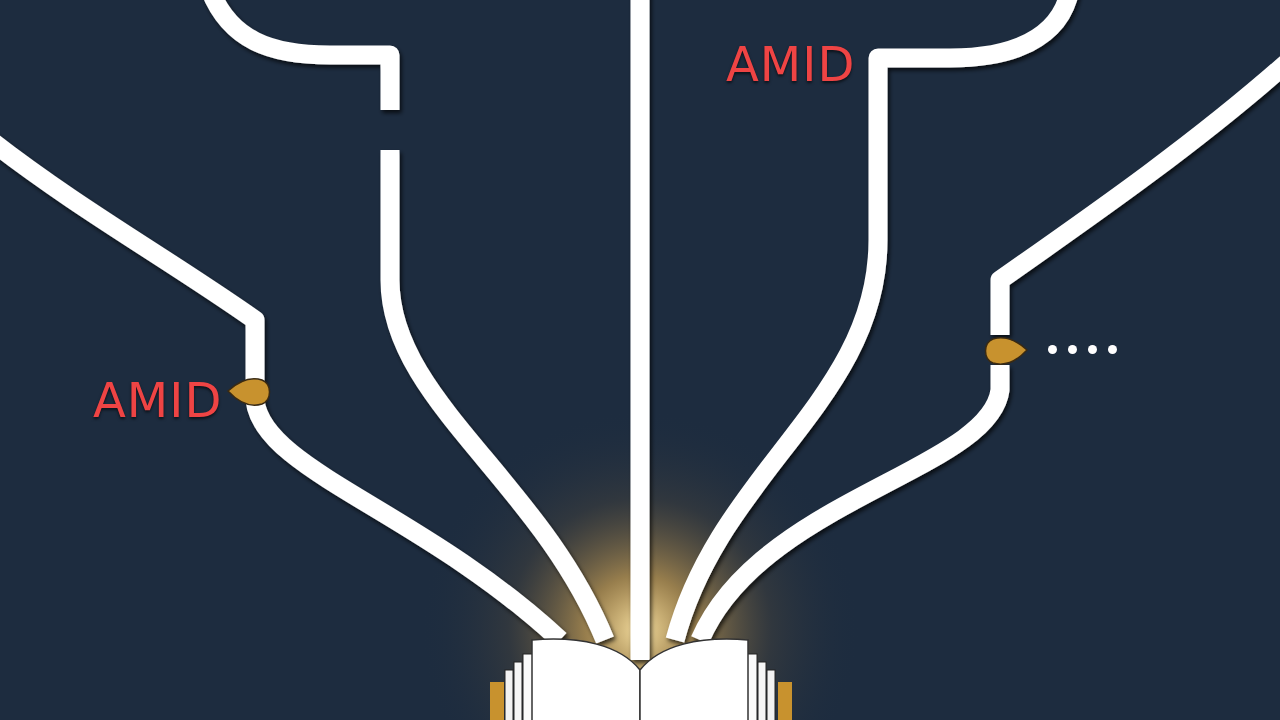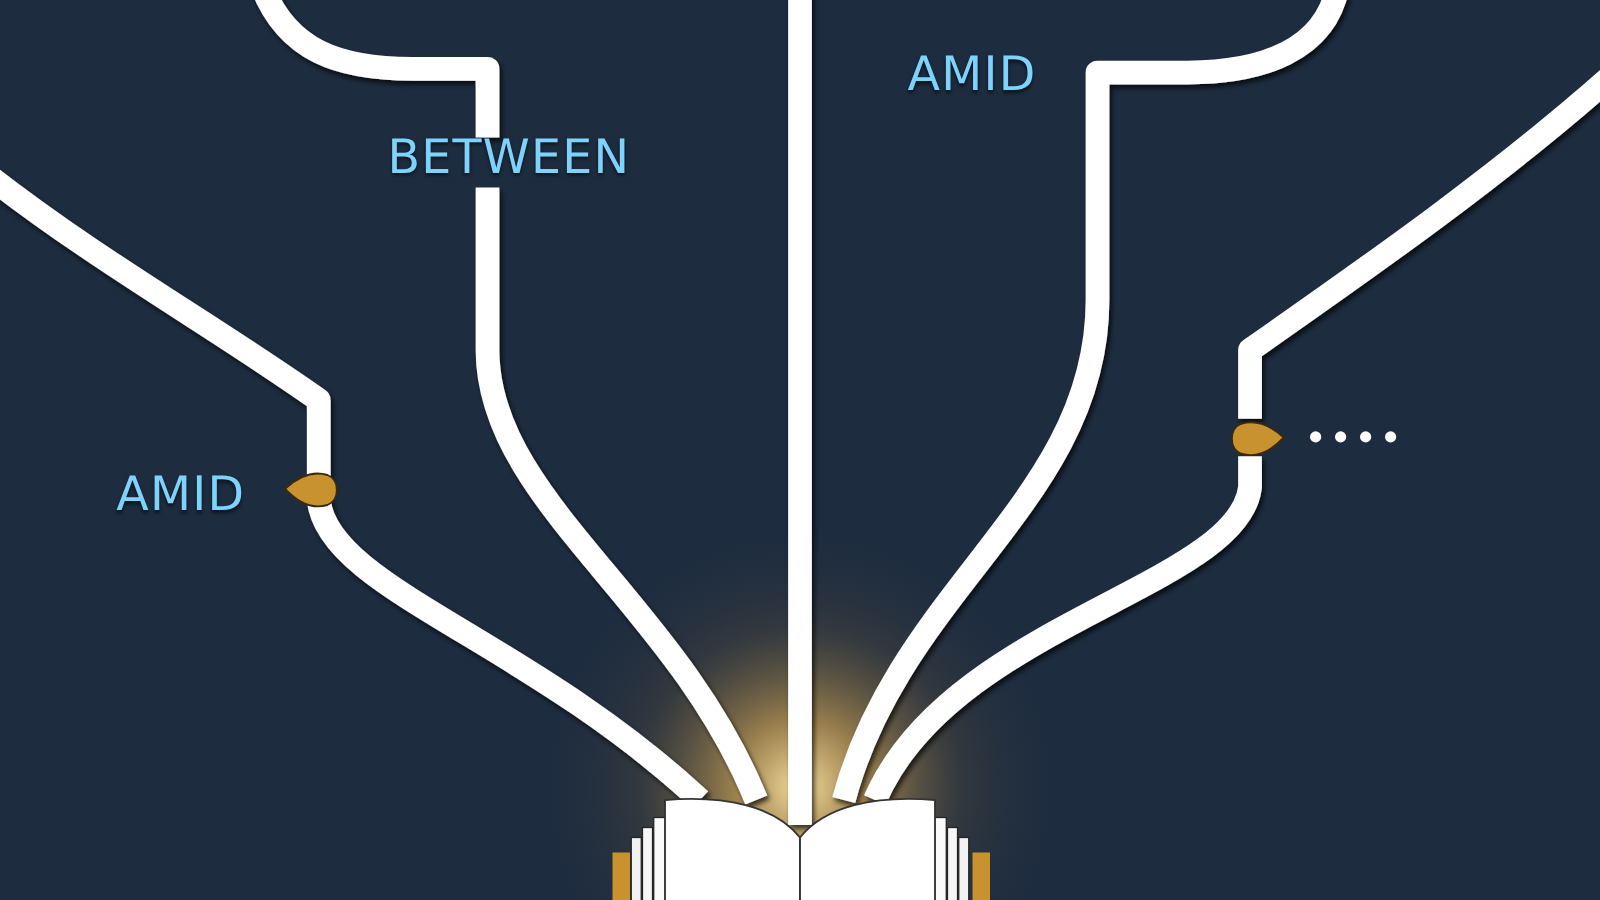--- a/index.html
+++ b/index.html
@@ -6,22 +6,22 @@
   body {
     width: 1280px; height: 720px; overflow: hidden;
     background: #1d2c3f;
     font-family: "DejaVu Sans", sans-serif;
     position: relative;
   }
   .stage { position: absolute; left: 0; top: 0; width: 1280px; height: 720px; }
   svg { position: absolute; left: 0; top: 0; }
   .label {
     position: absolute;
-    color: #7dd3fc;
-    font-size: 38px;
+    color: #ef4444;
+    font-size: 48px;
     letter-spacing: 1px;
     text-shadow: 0 2px 3px rgba(0,0,0,0.6);
     line-height: 1;
     white-space: nowrap;
   }
   .dots {
     position: absolute;
     left: 1048px; top: 345px;
     display: flex; gap: 11px;
   }
@@ -69,21 +69,20 @@
       <rect x="514" y="662" width="8" height="60" fill="#f6f6f6" stroke="#222" stroke-width="1"></rect>
       <rect x="523" y="654" width="10" height="68" fill="#fafafa" stroke="#222" stroke-width="1"></rect>
       <rect x="767" y="670" width="8" height="52" fill="#f2f2f2" stroke="#222" stroke-width="1"></rect>
       <rect x="758" y="662" width="8" height="60" fill="#f6f6f6" stroke="#222" stroke-width="1"></rect>
       <rect x="747" y="654" width="10" height="68" fill="#fafafa" stroke="#222" stroke-width="1"></rect>
       <path d="M 532 640 C 580 636, 620 645, 640 670 L 640 722 L 532 722 Z" fill="#ffffff" stroke="#333" stroke-width="1.5"></path>
       <path d="M 748 640 C 700 636, 660 645, 640 670 L 640 722 L 748 722 Z" fill="#ffffff" stroke="#333" stroke-width="1.5"></path>
     </g>
   </svg>
 
-  <div class="label" style="left:310px; top:106px;">BETWEEN</div>
   <div class="label" style="left:726px; top:40px;">AMID</div>
   <div class="label" style="left:93px; top:376px;">AMID</div>
 
   <div class="dots">
     <span class="dot"></span>
     <span class="dot"></span>
     <span class="dot"></span>
     <span class="dot"></span>
   </div>
 </div>

